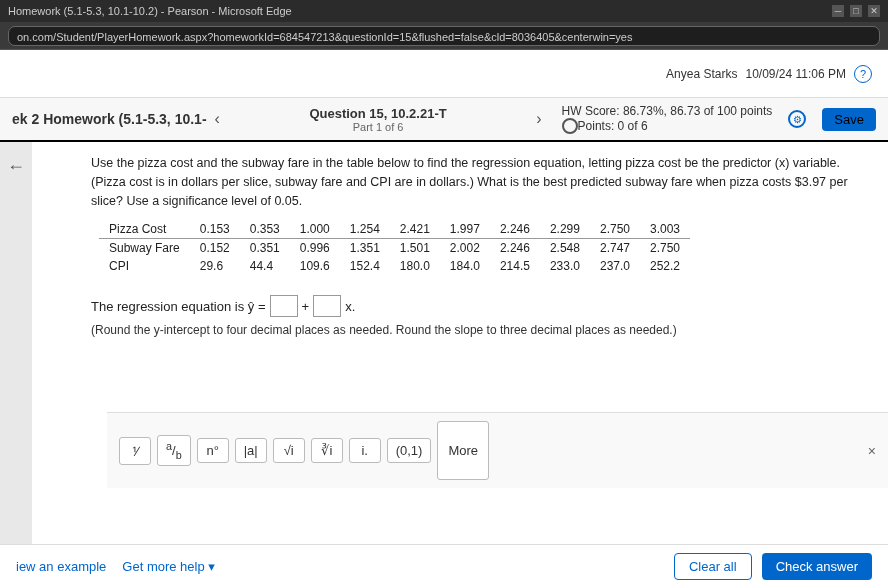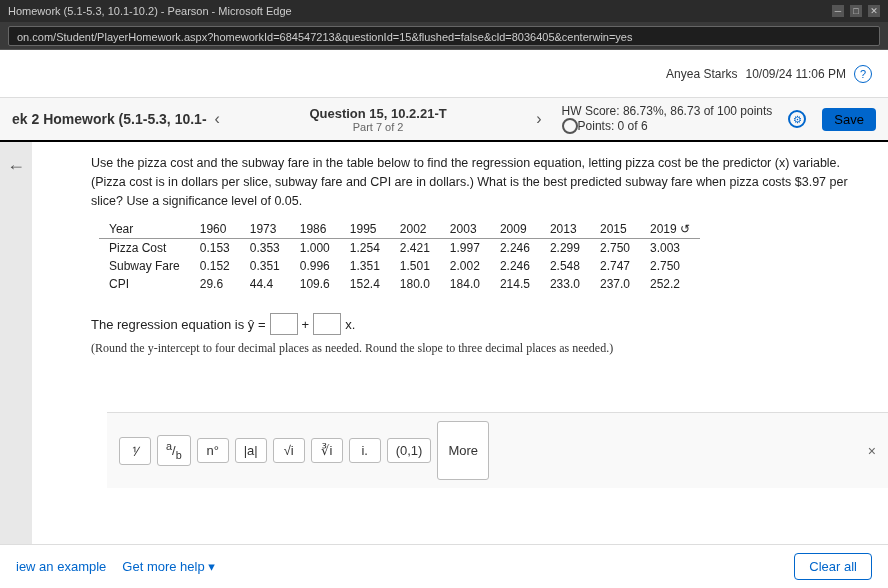--- a/index.html
+++ b/index.html
@@ -45,21 +45,21 @@
       display: flex;
       align-items: center;
       padding: 0 8px;
       color: #d4d4d4;
       font-size: 11px;
       border-bottom: 1px solid #555;
     }
     .address-text {
       background: #1e1e1e;
       border: 1px solid #666;
-      border-radius: 2px;
+      border-radius: 7px;
       padding: 2px 8px;
       color: #ccc;
       font-size: 11px;
       flex: 1;
       height: 20px;
       line-height: 16px;
       overflow: hidden;
       white-space: nowrap;
     }
 
@@ -226,21 +226,20 @@
       border: 1px solid #999;
       min-width: 28px;
       height: 22px;
       background: #fff;
       vertical-align: middle;
     }
     .round-note {
       font-size: 12px;
       color: #333;
       margin-top: 4px;
-      font-family: Liberation Serif, serif;
     }
 
     
     .bottom-toolbar {
       border-top: 1px solid #ddd;
       background: #f9f9f9;
       padding: 8px 12px;
       display: flex;
       align-items: center;
       justify-content: space-between;
@@ -379,21 +378,21 @@
     </div>
   </div>
 
   <div class="hw-header">
     <div class="nav-section">
       <span class="hw-title">ek 2 Homework (5.1-5.3, 10.1-</span>
       <span class="nav-arrow">‹</span>
     </div>
     <div class="hw-question-info">
       <div>Question 15, 10.2.21-T</div>
-      <div class="hw-question-sub">Part 7 of 2</div>
+      <div class="hw-question-sub">Part 1 of 6</div>
     </div>
     <span class="nav-arrow">›</span>
     <div class="hw-score-info">
       <div>HW Score: 86.73%, 86.73 of 100 points</div>
       <div class="hw-score-points">
         <span class="empty-circle"></span>
         <span>Points: 0 of 6</span>
       </div>
     </div>
     <div class="circle-icon">⚙</div>
@@ -404,33 +403,20 @@
 
     <div class="left-sidebar">
       <span class="sidebar-arrow">←</span>
     </div>
 
     <div class="question-area">
       <p class="question-text">Use the pizza cost and the subway fare in the table below to find the regression equation, letting pizza cost be the predictor (x) variable. (Pizza cost is in dollars per slice, subway fare and CPI are in dollars.) What is the best predicted subway fare when pizza costs $3.97 per slice? Use a significance level of 0.05.</p>
 
       <table class="data-table">
         <tbody>
-            <tr>
-          <td class="row-label">Year</td>
-          <td>1960</td>
-          <td>1973</td>
-          <td>1986</td>
-          <td>1995</td>
-          <td>2002</td>
-          <td>2003</td>
-          <td>2009</td>
-          <td>2013</td>
-          <td>2015</td>
-          <td>2019 ↺</td>
-        </tr>
         <tr>
           <td class="row-label">Pizza Cost</td>
           <td>0.153</td>
           <td>0.353</td>
           <td>1.000</td>
           <td>1.254</td>
           <td>2.421</td>
           <td>1.997</td>
           <td>2.246</td>
           <td>2.299</td>
@@ -496,16 +482,17 @@
     </div>
   </div>
 
   <div class="footer-bar">
     <div class="footer-links">
       <span>iew an example</span>
       <span>Get more help ▾</span>
     </div>
     <div class="footer-actions">
       <button class="clear-all-btn">Clear all</button>
+      <button class="check-answer-btn">Check answer</button>
     </div>
   </div>
 
 </div>
 
 </body></html>

